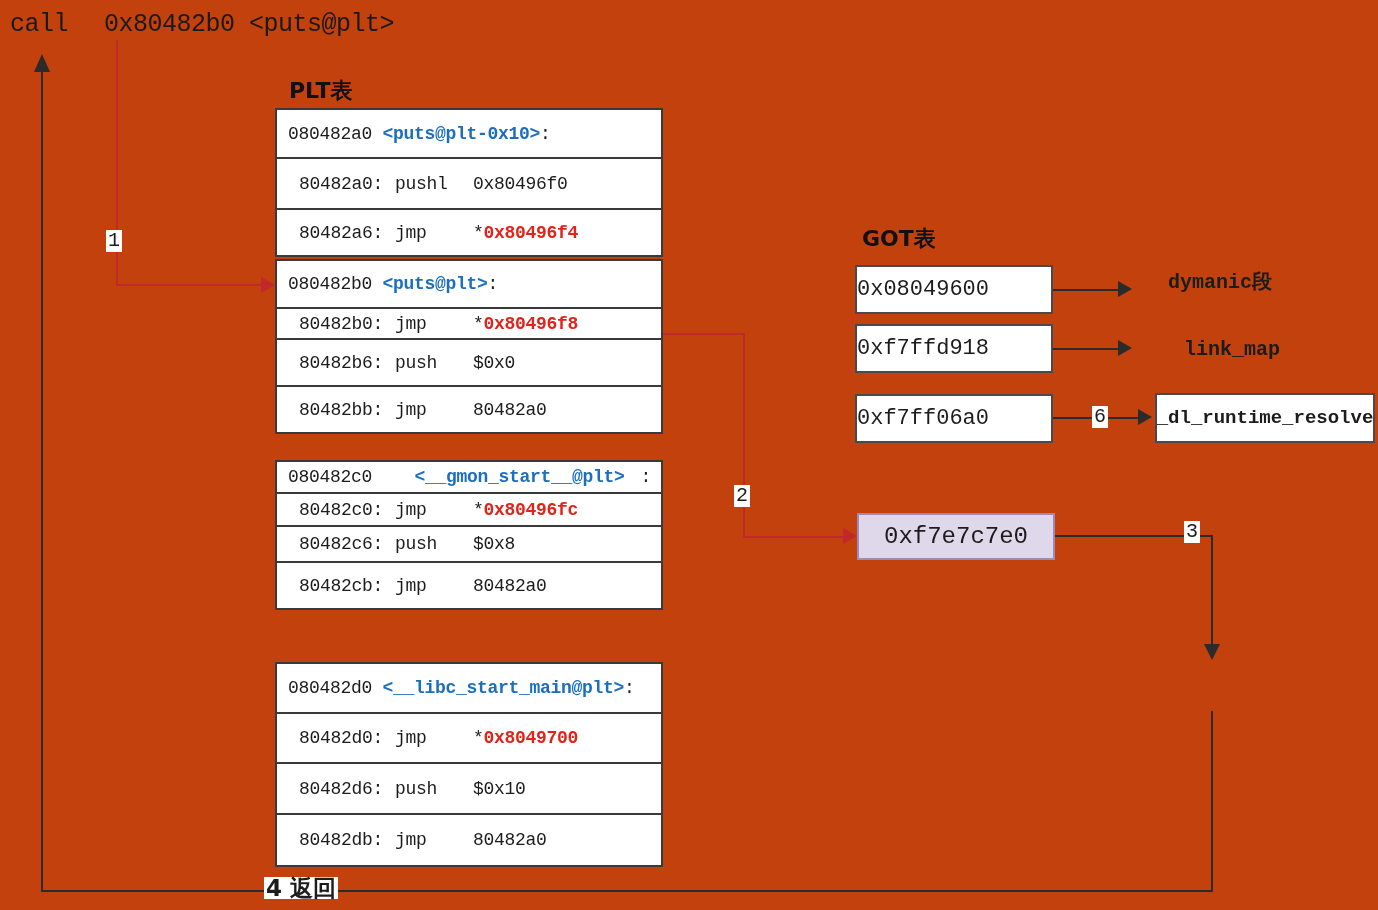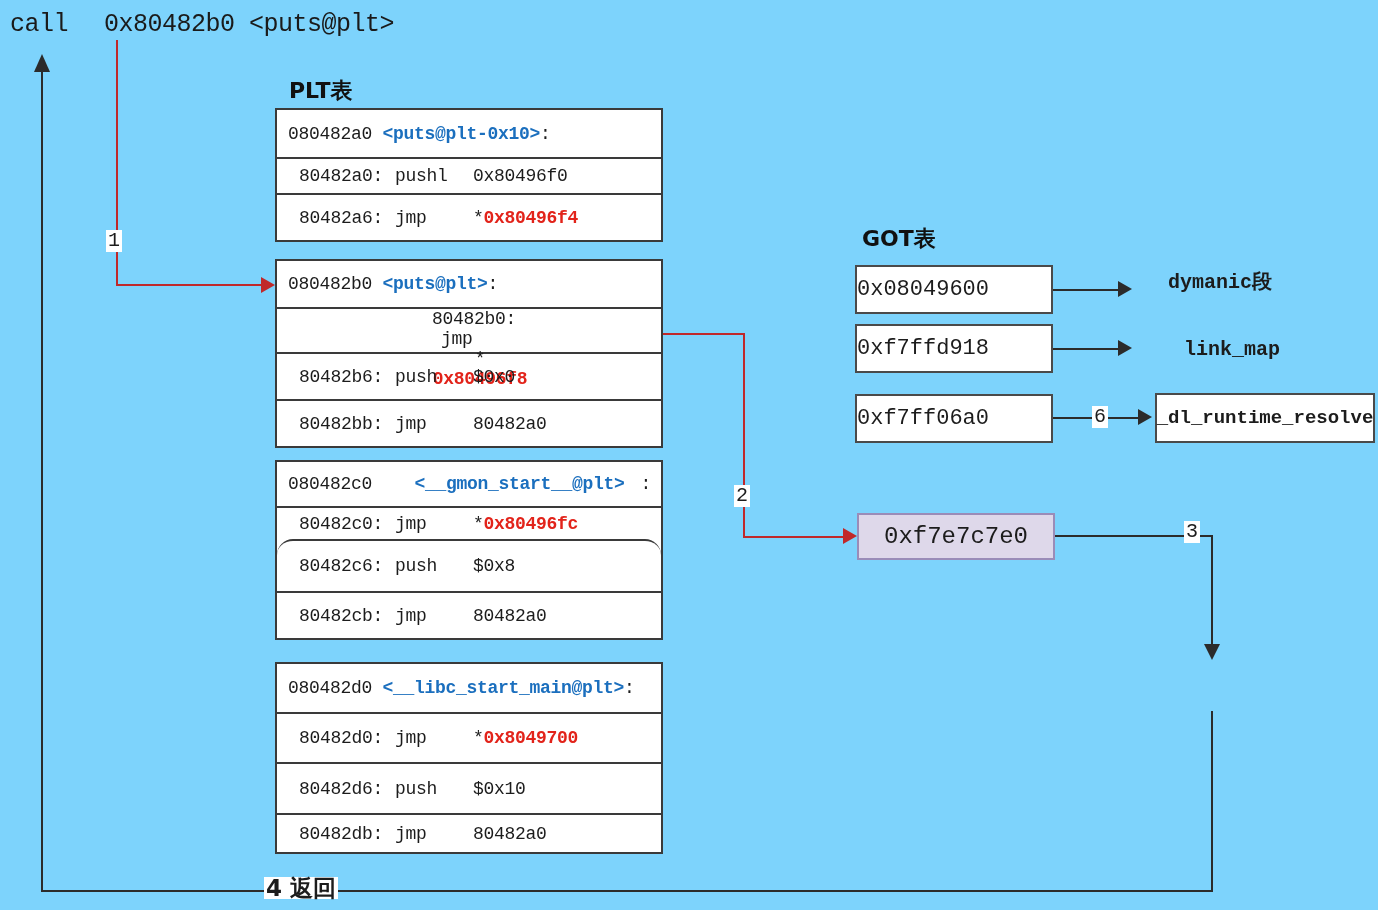--- a/index.html
+++ b/index.html
@@ -1,16 +1,16 @@
 <!DOCTYPE html>
 <html><head>
 <meta charset="utf-8">
 <style>
   html,body{margin:0;padding:0;background:#ffffff;}
-  #canvas{position:relative;width:1378px;height:910px;background:#7dd3fc;overflow:hidden;
+  #canvas{position:relative;width:1378px;height:910px;background:#c2410c;overflow:hidden;
           font-family:"Liberation Mono","DejaVu Sans Mono",monospace;color:#1c1c1c;}
   
   .hline{position:absolute;height:2px;background:#2b2b2b;z-index:1;}
   .vline{position:absolute;width:2px;background:#2b2b2b;z-index:1;}
   .hline.red,.vline.red{background:#c0282a;}
   
   .arr{position:absolute;width:0;height:0;z-index:2;}
   .arr.right{border-top:8px solid transparent;border-bottom:8px solid transparent;border-left:14px solid #2b2b2b;}
   .arr.right.red{border-left-color:#c0282a;}
   .arr.up{border-left:8px solid transparent;border-right:8px solid transparent;border-bottom:18px solid #2b2b2b;}
@@ -57,69 +57,69 @@
   <div class="hline red" style="left:116px;top:284px;width:146px;"></div>
   <div class="arr right red" style="left:261px;top:277px;"></div>
   <span class="step" style="left:106px;top:230px;">1</span>
 
   <span class="seclabel" style="left:289px;top:76px;">PLT表</span>
 
   <div class="pltgroup" style="top:108px;">
     <div class="pltrow header" style="height:47px;">
       <span>080482a0</span><span> </span><span class="blue">&lt;puts@plt-0x10&gt;</span><span>:</span>
     </div>
-    <div class="pltrow code" style="height:36px;">
+    <div class="pltrow code" style="height:51px;">
       <span class="addr">80482a0:</span><span class="mn">pushl</span><span>0x80496f0</span>
     </div>
     <div class="pltrow code" style="height:47px;">
       <span class="addr">80482a6:</span><span class="mn">jmp</span><span>*</span><span class="redtxt">0x80496f4</span>
     </div>
   </div>
 
   <div class="pltgroup" style="top:259px;">
     <div class="pltrow header" style="height:46px;">
       <span>080482b0</span><span> </span><span class="blue">&lt;puts@plt&gt;</span><span>:</span>
     </div>
-    <div class="pltrow code" style="height:45px;flex-direction:column;">
+    <div class="pltrow code" style="height:31px;">
       <span class="addr">80482b0:</span><span class="mn">jmp</span><span>*</span><span class="redtxt">0x80496f8</span>
     </div>
     <div class="pltrow code" style="height:47px;">
       <span class="addr">80482b6:</span><span class="mn">push</span><span>$0x0</span>
     </div>
     <div class="pltrow code" style="height:47px;">
       <span class="addr">80482bb:</span><span class="mn">jmp</span><span>80482a0</span>
     </div>
   </div>
 
   <div class="pltgroup" style="top:460px;">
-    <div class="pltrow header" style="height:44px;gap:16px;">
+    <div class="pltrow header" style="height:30px;gap:16px;">
       <span>080482c0</span><span> </span><span class="blue">&lt;__gmon_start__@plt&gt;</span><span>:</span>
     </div>
     <div class="pltrow code" style="height:33px;">
       <span class="addr">80482c0:</span><span class="mn">jmp</span><span>*</span><span class="redtxt">0x80496fc</span>
     </div>
-    <div class="pltrow code" style="height:52px;border-radius:16px;">
+    <div class="pltrow code" style="height:36px;">
       <span class="addr">80482c6:</span><span class="mn">push</span><span>$0x8</span>
     </div>
     <div class="pltrow code" style="height:47px;">
       <span class="addr">80482cb:</span><span class="mn">jmp</span><span>80482a0</span>
     </div>
   </div>
 
   <div class="pltgroup" style="top:662px;">
     <div class="pltrow header" style="height:48px;">
       <span>080482d0</span><span> </span><span class="blue">&lt;__libc_start_main@plt&gt;</span><span>:</span>
     </div>
     <div class="pltrow code" style="height:50px;">
       <span class="addr">80482d0:</span><span class="mn">jmp</span><span>*</span><span class="redtxt">0x8049700</span>
     </div>
     <div class="pltrow code" style="height:51px;">
       <span class="addr">80482d6:</span><span class="mn">push</span><span>$0x10</span>
     </div>
-    <div class="pltrow code" style="height:39px;font-family:Liberation Mono, monospace;">
+    <div class="pltrow code" style="height:52px;font-family:Liberation Mono, monospace;">
       <span class="addr">80482db:</span><span class="mn">jmp</span><span>80482a0</span>
     </div>
   </div>
 
   <div class="hline red" style="left:663px;top:333px;width:82px;"></div>
   <div class="vline red" style="left:743px;top:333px;height:205px;"></div>
   <div class="hline red" style="left:743px;top:536px;width:103px;"></div>
   <div class="arr right red" style="left:843px;top:528px;"></div>
   <span class="step" style="left:734px;top:485px;">2</span>
 

